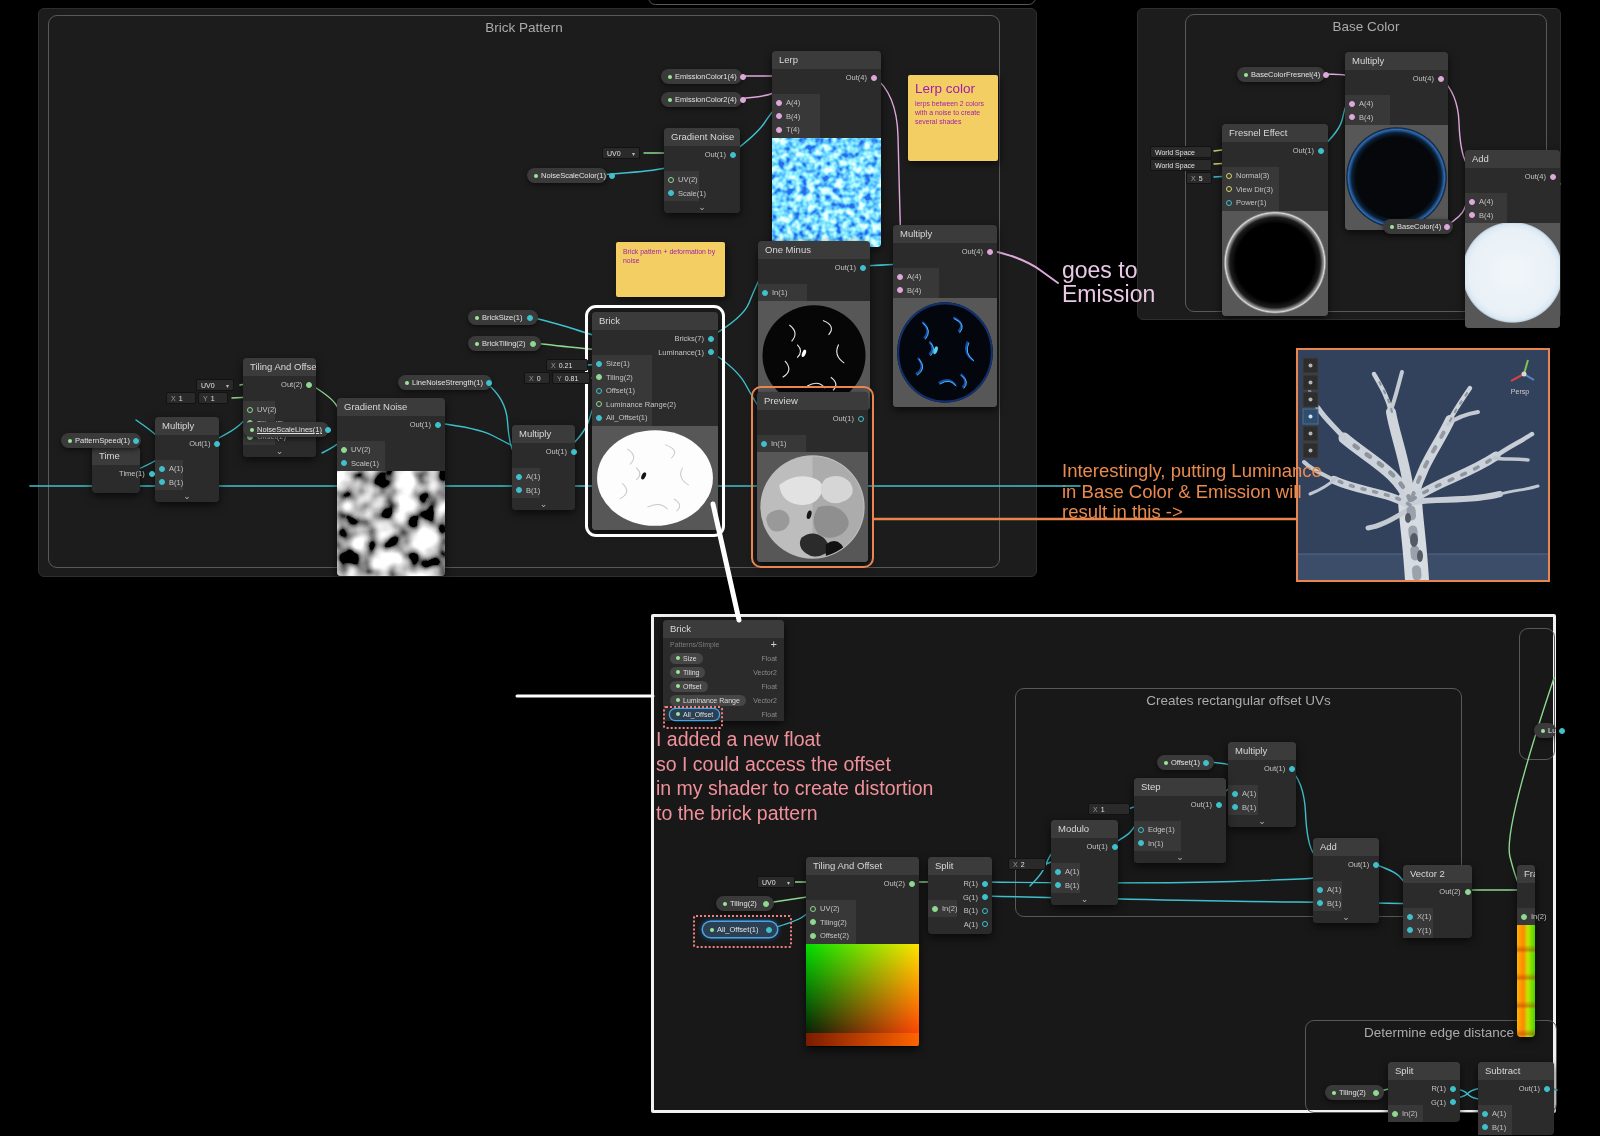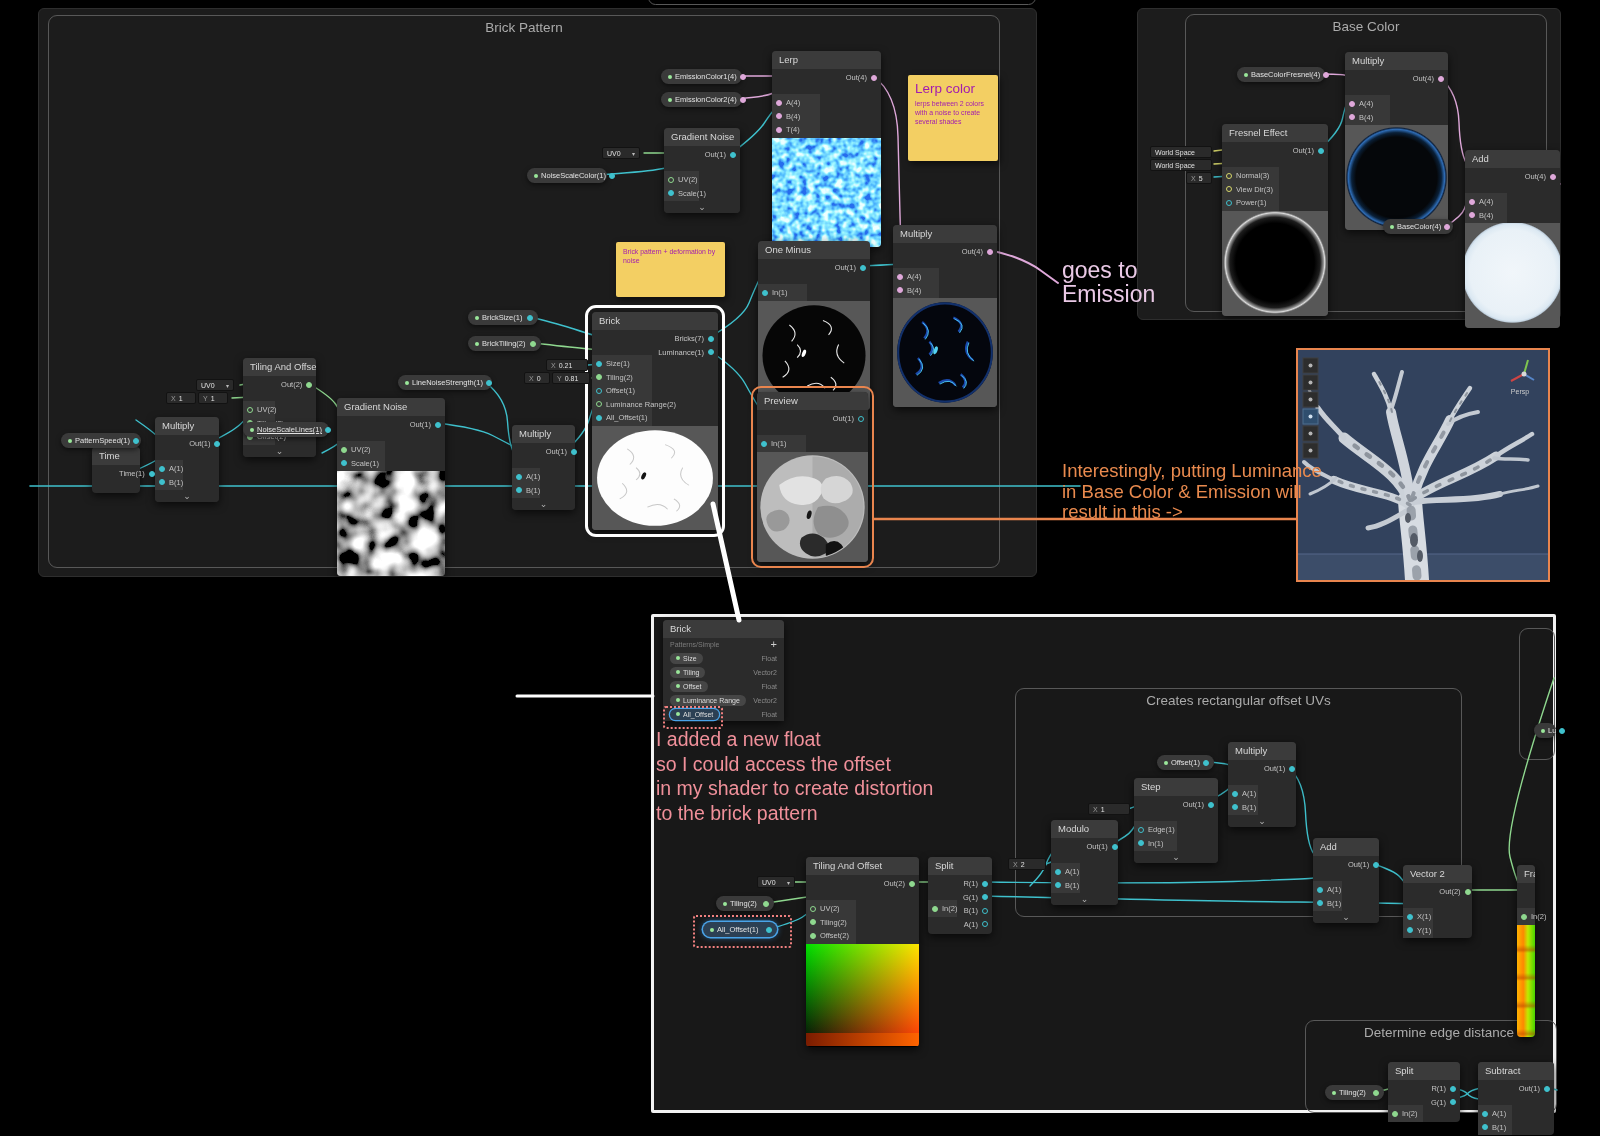--- a/index.html
+++ b/index.html
@@ -753,21 +753,21 @@
         </div>
         <div class="n-out">
           <div class="port out">
             <span class="plbl">Out(1)</span>
             <span class="dot" style="border-color: rgb(63, 193, 205); background: rgb(63, 193, 205);"></span>
           </div>
         </div>
       </div>
       <div class="n-chev">⌄</div>
     </div>
-    <div class="node" style="left: 1134px; top: 778px; width: 84px;">
+    <div class="node" style="left: 1134px; top: 778px; width: 92px;">
       <div class="n-head"><span>Step</span></div>
       <div class="n-cols">
         <div class="n-in">
           <div class="port in">
             <span class="dot hollow" style="border-color: rgb(63, 193, 205);"></span>
             <span class="plbl">Edge(1)</span>
           </div>
           <div class="port in">
             <span class="dot" style="border-color: rgb(63, 193, 205); background: rgb(63, 193, 205);"></span>
             <span class="plbl">In(1)</span>

